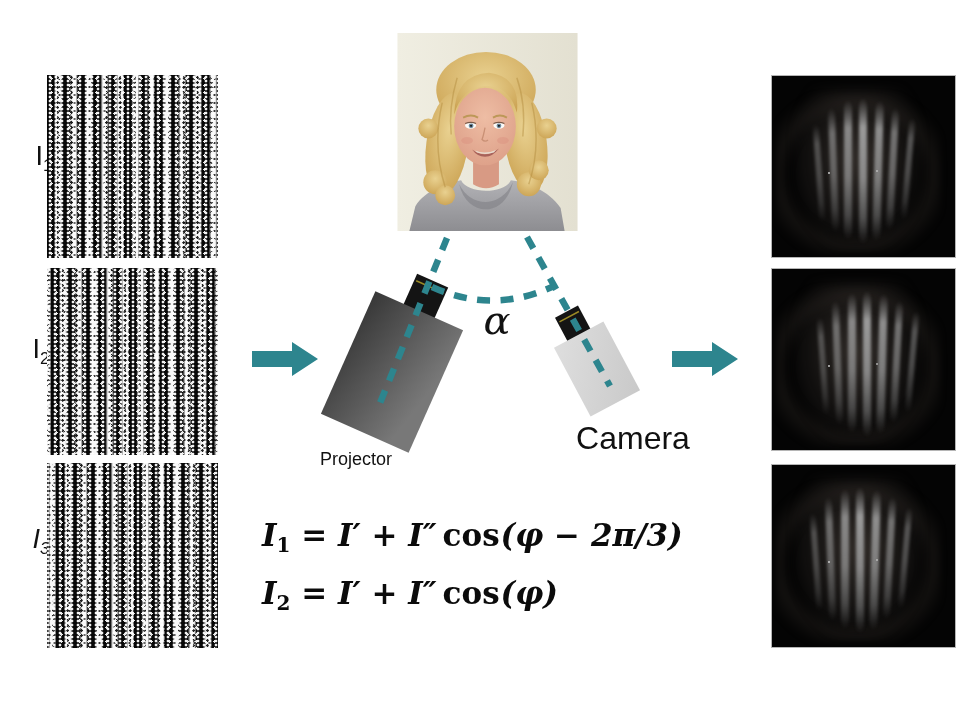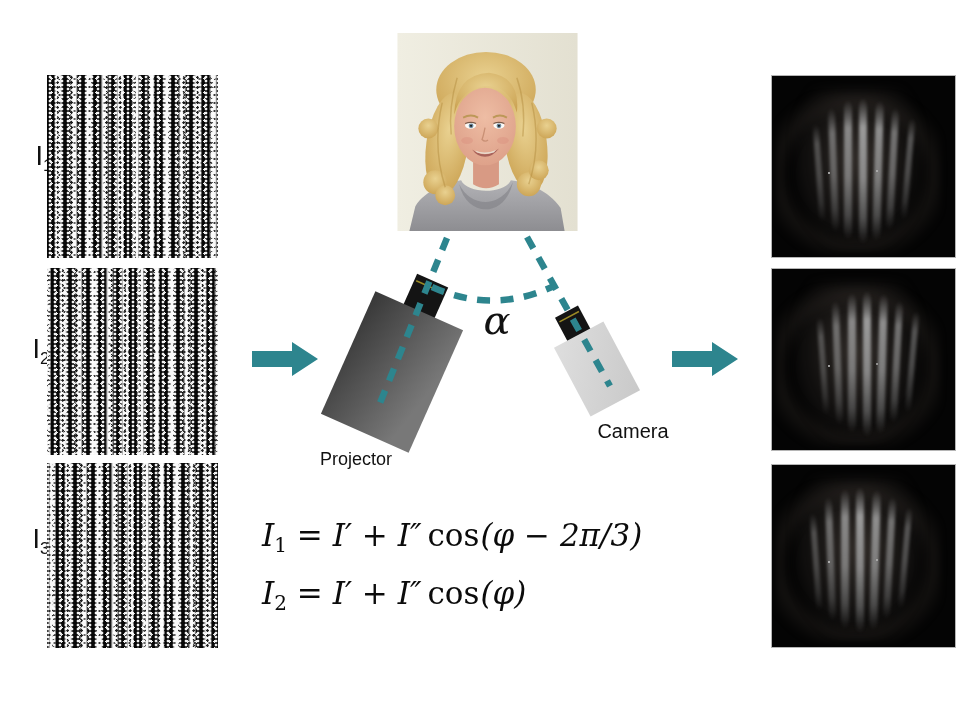--- a/index.html
+++ b/index.html
@@ -29,49 +29,49 @@
   .fringe.f2 { top: 268px; height: 187px; background-position: 5px 0; }
   .fringe.f3 { top: 463px; height: 185px; background-position: 10px 0; }
 
   .i-label {
     position: absolute; left: 24px; width: 34px;
     font-size: 27px; color: #111; text-align: center;
   }
   .i-label sub { font-size: 17px; line-height: 0; }
   .i-label.l1 { top: 141px; left: 27px; }
   .i-label.l2 { top: 334px; }
-  .i-label.l3 { top: 524px; }
+  .i-label.l3 { top: 524px; font-style: italic; }
 
   
   .portrait { position: absolute; left: 397px; top: 33px; width: 181px; height: 198px; }
 
   
   .setup { position: absolute; left: 280px; top: 228px; width: 420px; height: 260px; }
   .diagram-label {
     position: absolute; color: #111; font-size: 18px; text-align: center; width: 150px;
   }
   .label-projector { left: 281px; top: 449px; }
-  .label-camera   { left: 558px; top: 420px; font-size: 20px; }
+  .label-camera   { left: 558px; top: 420px; font-size: 32px; }
   .label-alpha {
     position: absolute; left: 472px; top: 297px; width: 50px; text-align: center;
     font-family: "DejaVu Serif", serif; font-style: italic; font-size: 40px; color: #111;
   }
 
   
   .arrow { position: absolute; width: 66px; height: 34px; }
   .arrow.left  { left: 252px; top: 342px; }
   .arrow.right { left: 672px; top: 342px; }
 
   
   .equations {
     position: absolute; left: 262px; top: 506px; width: 490px;
     font-family: "DejaVu Serif", serif; font-size: 31px; color: #0b0b0b;
     line-height: 58px; white-space: nowrap;
   }
-  .eq-line { height: 58px; }
+  .eq-line { height: 58px; font-weight: bold; }
   .eq-var, .eq-mid, .eq-arg { font-style: italic; }
   .eq-fn { font-style: normal; margin: 0 1px 0 6px; }
   .eq-sub { font-size: 20px; font-style: normal; line-height: 0; vertical-align: -6px; }
 
   
   .face {
     position: absolute; left: 771px; width: 185px;
     background: #040404; border: 1px solid #b5b5b5; overflow: hidden;
   }
   .face.o1 { top: 75px;  height: 183px; }

